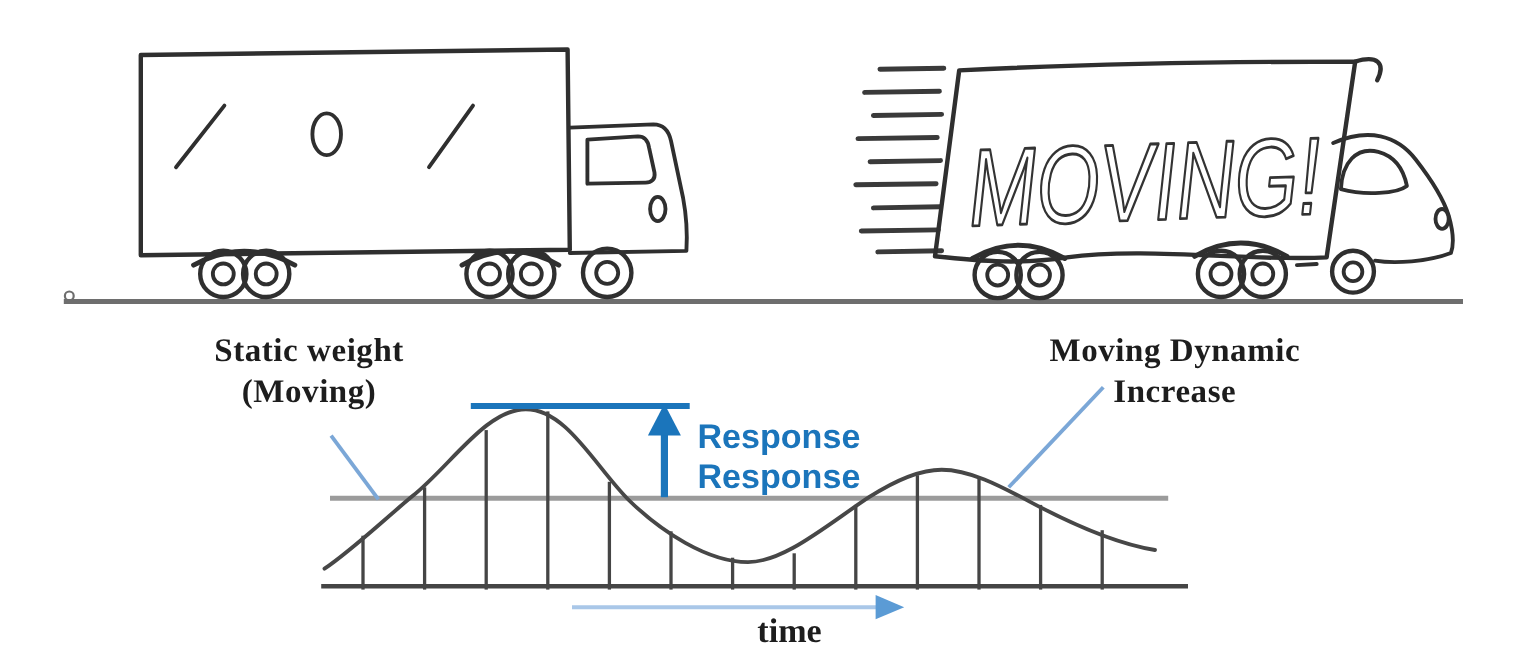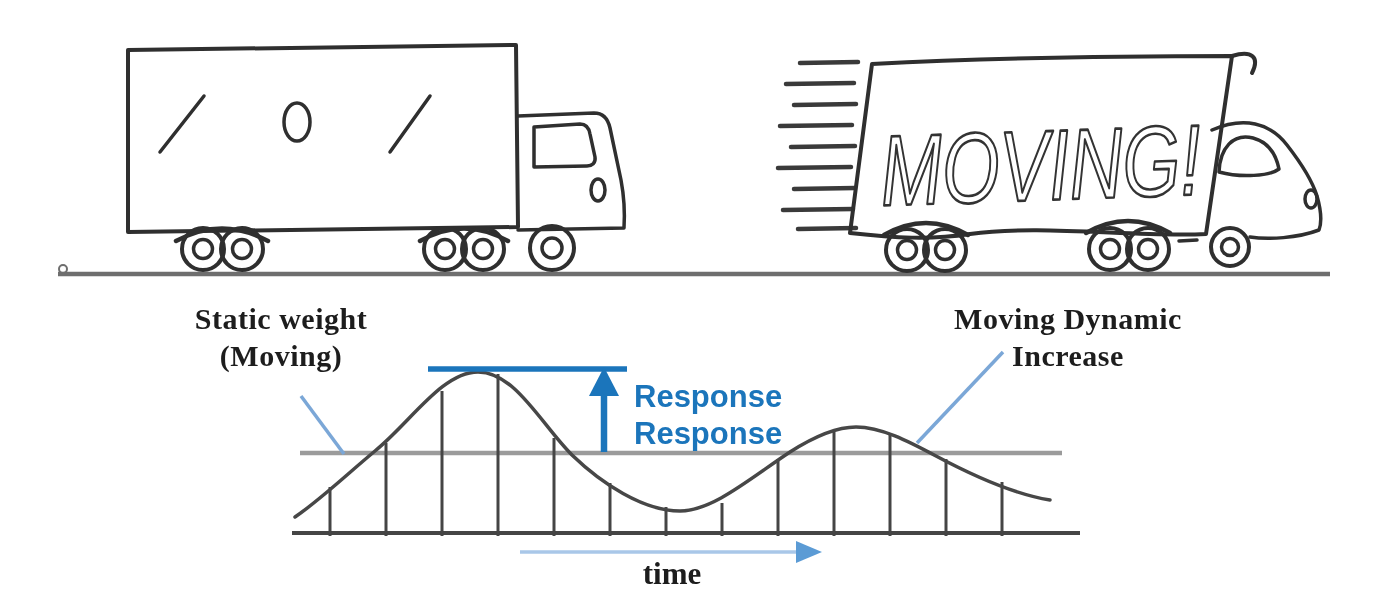--- a/index.html
+++ b/index.html
@@ -26,20 +26,21 @@
     color:#1B75BB;
     font-size:31px;
     line-height:37px;
     text-align:left;
   }
   .lbl-time{
     font-family:"Liberation Serif", serif;
     font-weight:700;
     color:#1d1d1d;
     font-size:31px;
+    text-align:right;
   }
   .sketch{stroke:#2f2f2f;fill:none;stroke-linecap:round;stroke-linejoin:round;}
 </style>
 </head>
 <body>
 
 <div class="stage">
 
   <svg width="1382" height="599" viewBox="0 0 1382 599">
 

